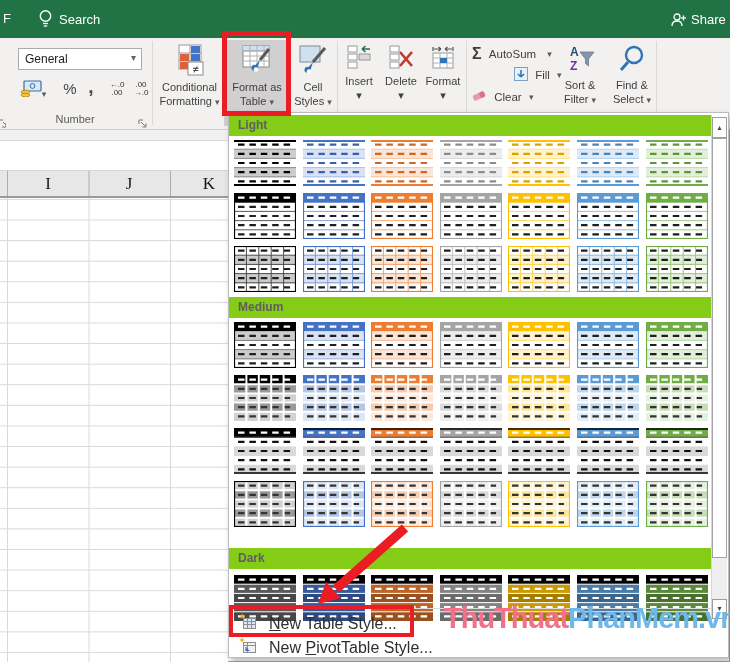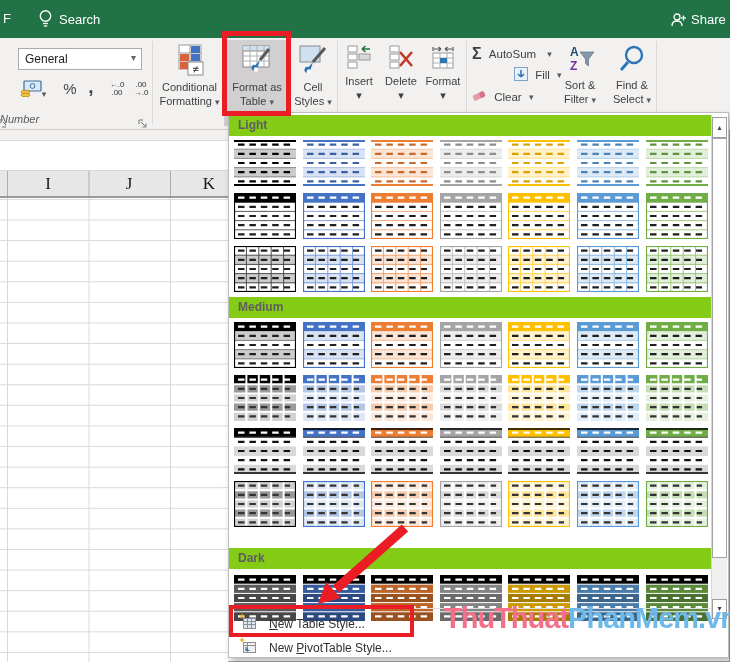--- a/index.html
+++ b/index.html
@@ -9,21 +9,21 @@
   .abs{position:absolute;}
   
   .titlebar{position:absolute;left:0;top:0;width:730px;height:38px;background:var(--green,#217346);color:#fff;}
   .titlebar .txt{font-size:13px;color:#fff;}
   
   .ribbon{position:absolute;left:0;top:38px;width:730px;height:92px;background:#f2f1f0;border-bottom:1px solid #d1cfcd;box-sizing:border-box;}
   .combo{position:absolute;left:18px;top:10px;width:124px;height:22px;background:#fff;border:1px solid #ababab;box-sizing:border-box;font-size:12px;color:#222;}
   .combo .val{position:absolute;left:6px;top:3px;}
   .combo .dd{position:absolute;right:5px;top:3px;color:#666;font-size:10px;}
   .sbtn{position:absolute;color:#444;text-align:center;cursor:default;}
-  .glabel{position:absolute;left:0;top:75px;width:150px;text-align:left;font-size:11px;color:#5a5a5a;font-style:italic;}
+  .glabel{position:absolute;left:0;top:75px;width:150px;text-align:center;font-size:11px;color:#5a5a5a;}
   .vsep{position:absolute;top:3px;height:84px;width:1px;background:#dbd9d7;}
   .bigbtn{position:absolute;top:2px;height:86px;text-align:center;}
   .bigbtn .bicon{display:block;margin:4px auto 1px auto;}
   .bigbtn .l1,.bigbtn .l2{display:block;font-size:11px;color:#3f3f3f;line-height:13.5px;}
   .dd{color:#5a5a5a;font-size:9px;}
   .rowbtn{position:absolute;height:20px;font-size:11.5px;color:#3f3f3f;white-space:nowrap;}
   .rowbtn .ric{display:inline-block;vertical-align:middle;}
   .rowbtn .rtx{vertical-align:middle;margin-left:4px;}
   .incdec{font-size:8px;line-height:8px;color:#333;letter-spacing:0;}
   
@@ -42,21 +42,21 @@
   .grow{display:flex;padding-left:5px;gap:6.6px;}
   .thumb{width:62px;height:46px;}
   .sb-rail{position:absolute;right:16px;top:2px;width:1px;height:505px;background:#d6d6d6;}
   .sb-up{position:absolute;right:1px;top:4px;width:15px;height:21px;background:#fdfdfd;border:1px solid #9d9d9d;box-sizing:border-box;text-align:center;line-height:19px;font-size:8px;color:#444;}
   .sb-thumb{position:absolute;right:1px;top:25px;width:15px;height:420px;background:#fff;border:1px solid #a3a3a3;box-sizing:border-box;}
   .sb-track{position:absolute;right:1px;top:445px;width:15px;height:41px;background:#efefef;}
   .sb-down{position:absolute;right:1px;top:486px;width:15px;height:20px;background:#fdfdfd;border:1px solid #9d9d9d;box-sizing:border-box;text-align:center;line-height:18px;font-size:8px;color:#444;}
   .gmenu-sep{position:absolute;left:1px;top:495px;width:481px;height:1px;background:#dcdcdc;}
   .mitem{position:absolute;left:0;width:482px;display:flex;align-items:center;}
   .mitem .mic{margin-left:10px;}
-  .mitem .mlabel{margin-left:12px;font-size:12px;color:#2f2f2f;}
+  .mitem .mlabel{margin-left:12px;font-size:16px;color:#2f2f2f;}
   
   .ann-box1{position:absolute;left:222px;top:31px;width:69px;height:85px;border:5px solid var(--accent,#ec1c24);box-sizing:border-box;z-index:40;}
   .ann-box2{position:absolute;left:229px;top:605px;width:185px;height:32px;border:4px solid var(--accent,#ec1c24);box-sizing:border-box;z-index:40;}
   .ann-arrow{position:absolute;left:300px;top:512px;z-index:41;}
   .watermark{position:absolute;left:444px;top:602px;z-index:30;font-size:29px;font-weight:bold;letter-spacing:-1px;white-space:nowrap;}
   .watermark .w1{color:var(--wm1,#f4708a);}
   .watermark .w2{color:var(--wm2,#6fb9ea);}
 </style>
 </head>
 <body>

